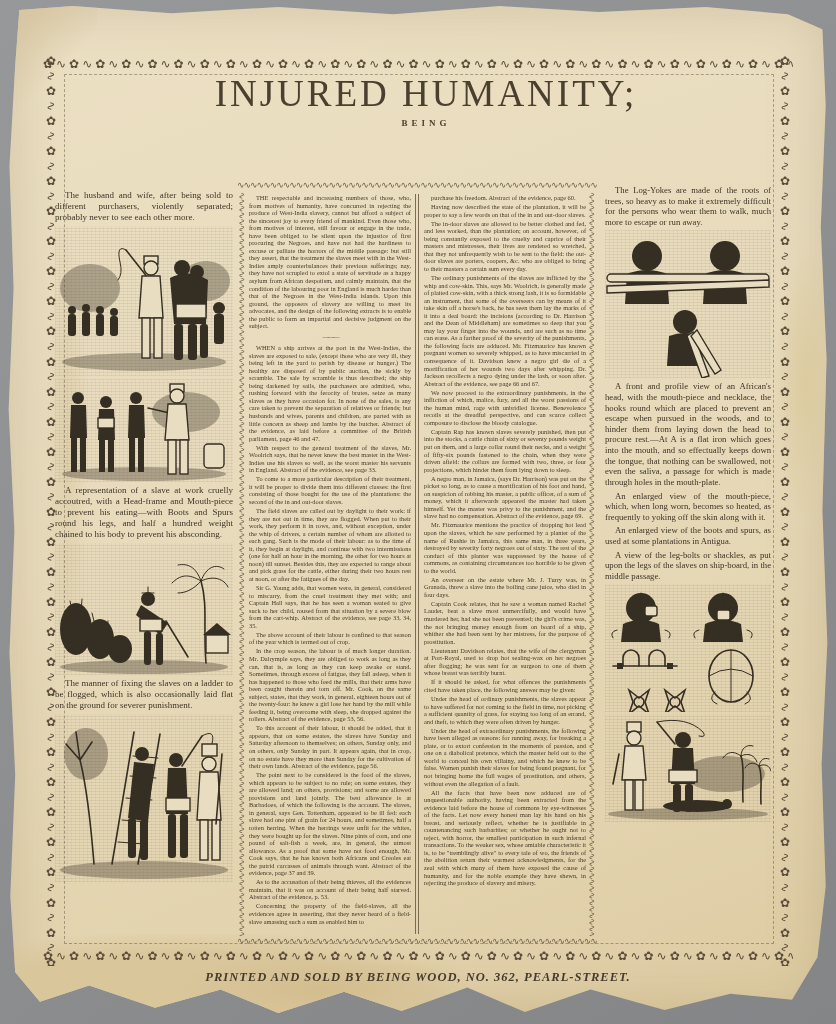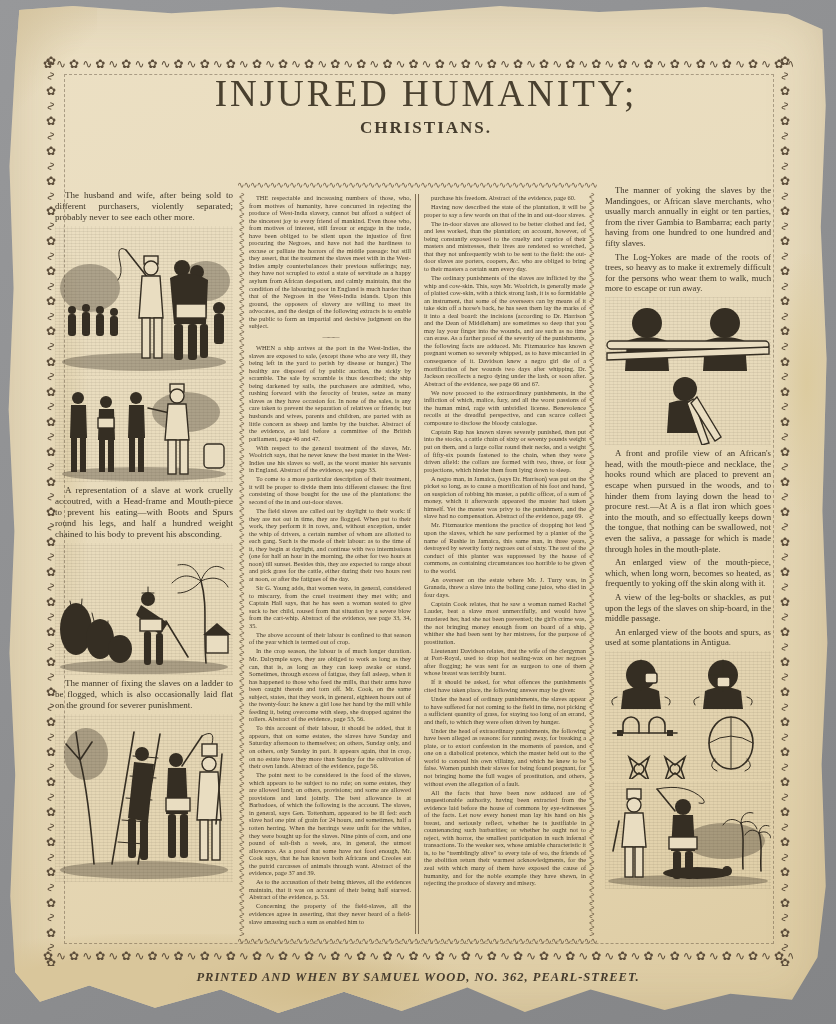--- a/index.html
+++ b/index.html
@@ -91,21 +91,21 @@
   <div class="stain stain5"></div>
 
   <div class="frame frame-h frame-top">✿∿✿∿✿∿✿∿✿∿✿∿✿∿✿∿✿∿✿∿✿∿✿∿✿∿✿∿✿∿✿∿✿∿✿∿✿∿✿∿✿∿✿∿✿∿✿∿✿∿✿∿✿∿✿∿✿∿✿∿✿∿✿∿✿∿✿∿✿∿✿∿✿∿✿∿✿∿✿∿✿∿✿∿✿∿✿∿✿∿✿∿✿∿✿∿✿∿✿∿✿∿✿∿✿∿✿∿✿∿✿∿✿∿✿∿✿∿✿∿</div>
   <div class="frame frame-h frame-bottom">✿∿✿∿✿∿✿∿✿∿✿∿✿∿✿∿✿∿✿∿✿∿✿∿✿∿✿∿✿∿✿∿✿∿✿∿✿∿✿∿✿∿✿∿✿∿✿∿✿∿✿∿✿∿✿∿✿∿✿∿✿∿✿∿✿∿✿∿✿∿✿∿✿∿✿∿✿∿✿∿✿∿✿∿✿∿✿∿✿∿✿∿✿∿✿∿✿∿✿∿✿∿✿∿✿∿✿∿✿∿✿∿✿∿✿∿✿∿✿∿</div>
   <div class="frame frame-v frame-left">✿∿✿∿✿∿✿∿✿∿✿∿✿∿✿∿✿∿✿∿✿∿✿∿✿∿✿∿✿∿✿∿✿∿✿∿✿∿✿∿✿∿✿∿✿∿✿∿✿∿✿∿✿∿✿∿✿∿✿∿✿∿✿∿✿∿✿∿✿∿✿∿✿∿✿∿✿∿✿∿✿∿✿∿✿∿✿∿✿∿✿∿✿∿✿∿✿∿✿∿✿∿✿∿✿∿✿∿✿∿✿∿✿∿✿∿✿∿✿∿</div>
   <div class="frame frame-v frame-right">✿∿✿∿✿∿✿∿✿∿✿∿✿∿✿∿✿∿✿∿✿∿✿∿✿∿✿∿✿∿✿∿✿∿✿∿✿∿✿∿✿∿✿∿✿∿✿∿✿∿✿∿✿∿✿∿✿∿✿∿✿∿✿∿✿∿✿∿✿∿✿∿✿∿✿∿✿∿✿∿✿∿✿∿✿∿✿∿✿∿✿∿✿∿✿∿✿∿✿∿✿∿✿∿✿∿✿∿✿∿✿∿✿∿✿∿✿∿✿∿</div>
   <div class="inner-dash"></div>
 
   <div class="header">
     <div class="title">INJURED HUMANITY;</div>
-    <div class="christians">CHRISTIANS.</div>
+    <div class="being">BEING</div>
   </div>
 
   <div class="sidecol leftcol">
     <div class="caption">The husband and wife, after being sold to different purchasers, violently separated; probably never to see each other more.</div>
     <div class="engraving e1">
       <svg viewBox="0 0 176 150">
         <ellipse class="md" cx="34" cy="62" rx="30" ry="24"></ellipse>
         <ellipse class="md" cx="150" cy="55" rx="24" ry="20"></ellipse>
         <ellipse class="md" cx="88" cy="136" rx="82" ry="9"></ellipse>
 
@@ -280,21 +280,20 @@
             <p>Under the head of extraordinary punishments, the following have been alleged as reasons: for running away, for breaking a plate, or to extort confession in the moments of passion, and one on a diabolical pretence, which the master held out to the world to conceal his own villainy, and which he knew to be false.  Women punish their slaves for being found pregnant, for not bringing home the full wages of prostitution, and others, without even the allegation of a fault.</p>
             <p>All the facts that have been now adduced are of unquestionable authority, having been extracted from the evidence laid before the house of commons by eye-witnesses of the facts.  Let now every honest man lay his hand on his breast, and seriously reflect, whether he is justifiable in countenancing such barbarities; or whether he ought not to reject, with horror, the smallest participation in such infernal transactions.  To the weaker sex, whose amiable characteristic it is, to be "tremblingly alive" to every tale of wo, the friends of the abolition return their warmest acknowledgments, for the zeal with which many of them have exposed the cause of humanity, and for the noble example they have shewn, in rejecting the produce of slavery and misery.</p>
           </div>
       </div>
       <div class="sq sq-v">∿∿∿∿∿∿∿∿∿∿∿∿∿∿∿∿∿∿∿∿∿∿∿∿∿∿∿∿∿∿∿∿∿∿∿∿∿∿∿∿∿∿∿∿∿∿∿∿∿∿∿∿∿∿∿∿∿∿∿∿∿∿∿∿∿∿∿∿∿∿∿∿∿∿∿∿∿∿∿∿∿∿∿∿∿∿∿∿∿∿∿∿∿∿∿∿∿∿∿∿∿∿∿∿∿∿∿∿∿∿∿∿∿∿∿∿∿∿∿∿∿∿∿∿∿∿∿∿∿∿∿∿∿∿∿∿∿∿∿∿</div>
     </div>
     <div class="sq sq-h">∿∿∿∿∿∿∿∿∿∿∿∿∿∿∿∿∿∿∿∿∿∿∿∿∿∿∿∿∿∿∿∿∿∿∿∿∿∿∿∿∿∿∿∿∿∿∿∿∿∿∿∿∿∿∿∿∿∿∿∿∿∿∿∿∿∿∿∿∿∿∿∿∿∿∿∿∿∿∿∿∿∿∿∿∿∿∿∿∿∿</div>
   </div>
 
   <div class="sidecol rightcol">
-    <div class="caption">The manner of yoking the slaves by the Mandingoes, or African slave merchants, who usually march annually in eight or ten parties, from the river Gambia to Bambarra; each party having from one hundred to one hundred and fifty slaves.</div>
     <div class="caption">The Log-Yokes are made of the roots of trees, so heavy as to make it extremely difficult for the persons who wear them to walk, much more to escape or run away.</div>
     <div class="engraving r1">
       <svg viewBox="0 0 166 148">
 
         <g class="dk">
           <circle cx="42" cy="26" r="15"></circle>
           <path d="M22,44 Q42,36 62,44 L64,74 L20,74 Z"></path>
           <circle cx="120" cy="26" r="15"></circle>
           <path d="M100,44 Q120,36 140,44 L142,74 L98,74 Z"></path>
         </g>
@@ -304,22 +303,22 @@
         <g class="dk">
           <circle cx="80" cy="92" r="12"></circle>
           <path d="M64,106 Q80,100 96,106 L98,136 L62,136 Z"></path>
         </g>
         <path class="lt" d="M88,102 L104,146 L97,148 L82,106 Z"></path>
         <path class="lt" d="M92,100 L116,140 L110,144 L86,106 Z"></path>
       </svg>
     </div>
     <div class="caption">A front and profile view of an African's head, with the mouth-piece and necklace, the hooks round which are placed to prevent an escape when pursued in the woods, and to hinder them from laying down the head to procure rest.—At A is a flat iron which goes into the mouth, and so effectually keeps down the tongue, that nothing can be swallowed, not even the saliva, a passage for which is made through holes in the mouth-plate.</div>
     <div class="caption">An enlarged view of the mouth-piece, which, when long worn, becomes so heated, as frequently to yoking off the skin along with it.</div>
+    <div class="caption">An enlarged view of the boots and spurs, as used at some plantations in Antigua.</div>
     <div class="caption">A view of the leg-bolts or shackles, as put upon the legs of the slaves on ship-board, in the middle passage.</div>
-    <div class="caption">An enlarged view of the boots and spurs, as used at some plantations in Antigua.</div>
     <div class="engraving r2">
       <svg viewBox="0 0 166 128">
 
         <g class="dk">
             <circle cx="36" cy="24" r="15"></circle>
             <path d="M18,40 Q36,32 54,40 L56,58 L16,58 Z"></path>
           </g>
         <path class="lnth" d="M22,24 A14,14 0 0 1 50,24 M36,9 L36,39"></path>
         <rect class="lt" x="40" y="22" width="12" height="10" rx="2"></rect>
         <path class="lnth" d="M12,46 q-8,2 -4,8 M60,46 q8,2 4,8"></path>
@@ -374,15 +373,15 @@
         <path class="lnth" d="M52,8 q30,-6 46,10 q4,6 -4,4"></path>
 
         <g class="dk">
           <ellipse cx="92" cy="92" rx="34" ry="6"></ellipse>
           <circle cx="122" cy="90" r="5"></circle>
         </g>
       </svg>
     </div>
   </div>
 
-  <div class="imprint">PRINTED AND WHEN BY SAMUEL WOOD, NO. 362, PEARL-STREET.</div>
+  <div class="imprint">PRINTED AND SOLD BY BEING WOOD, NO. 362, PEARL-STREET.</div>
 
 </div>
 
 </body></html>

